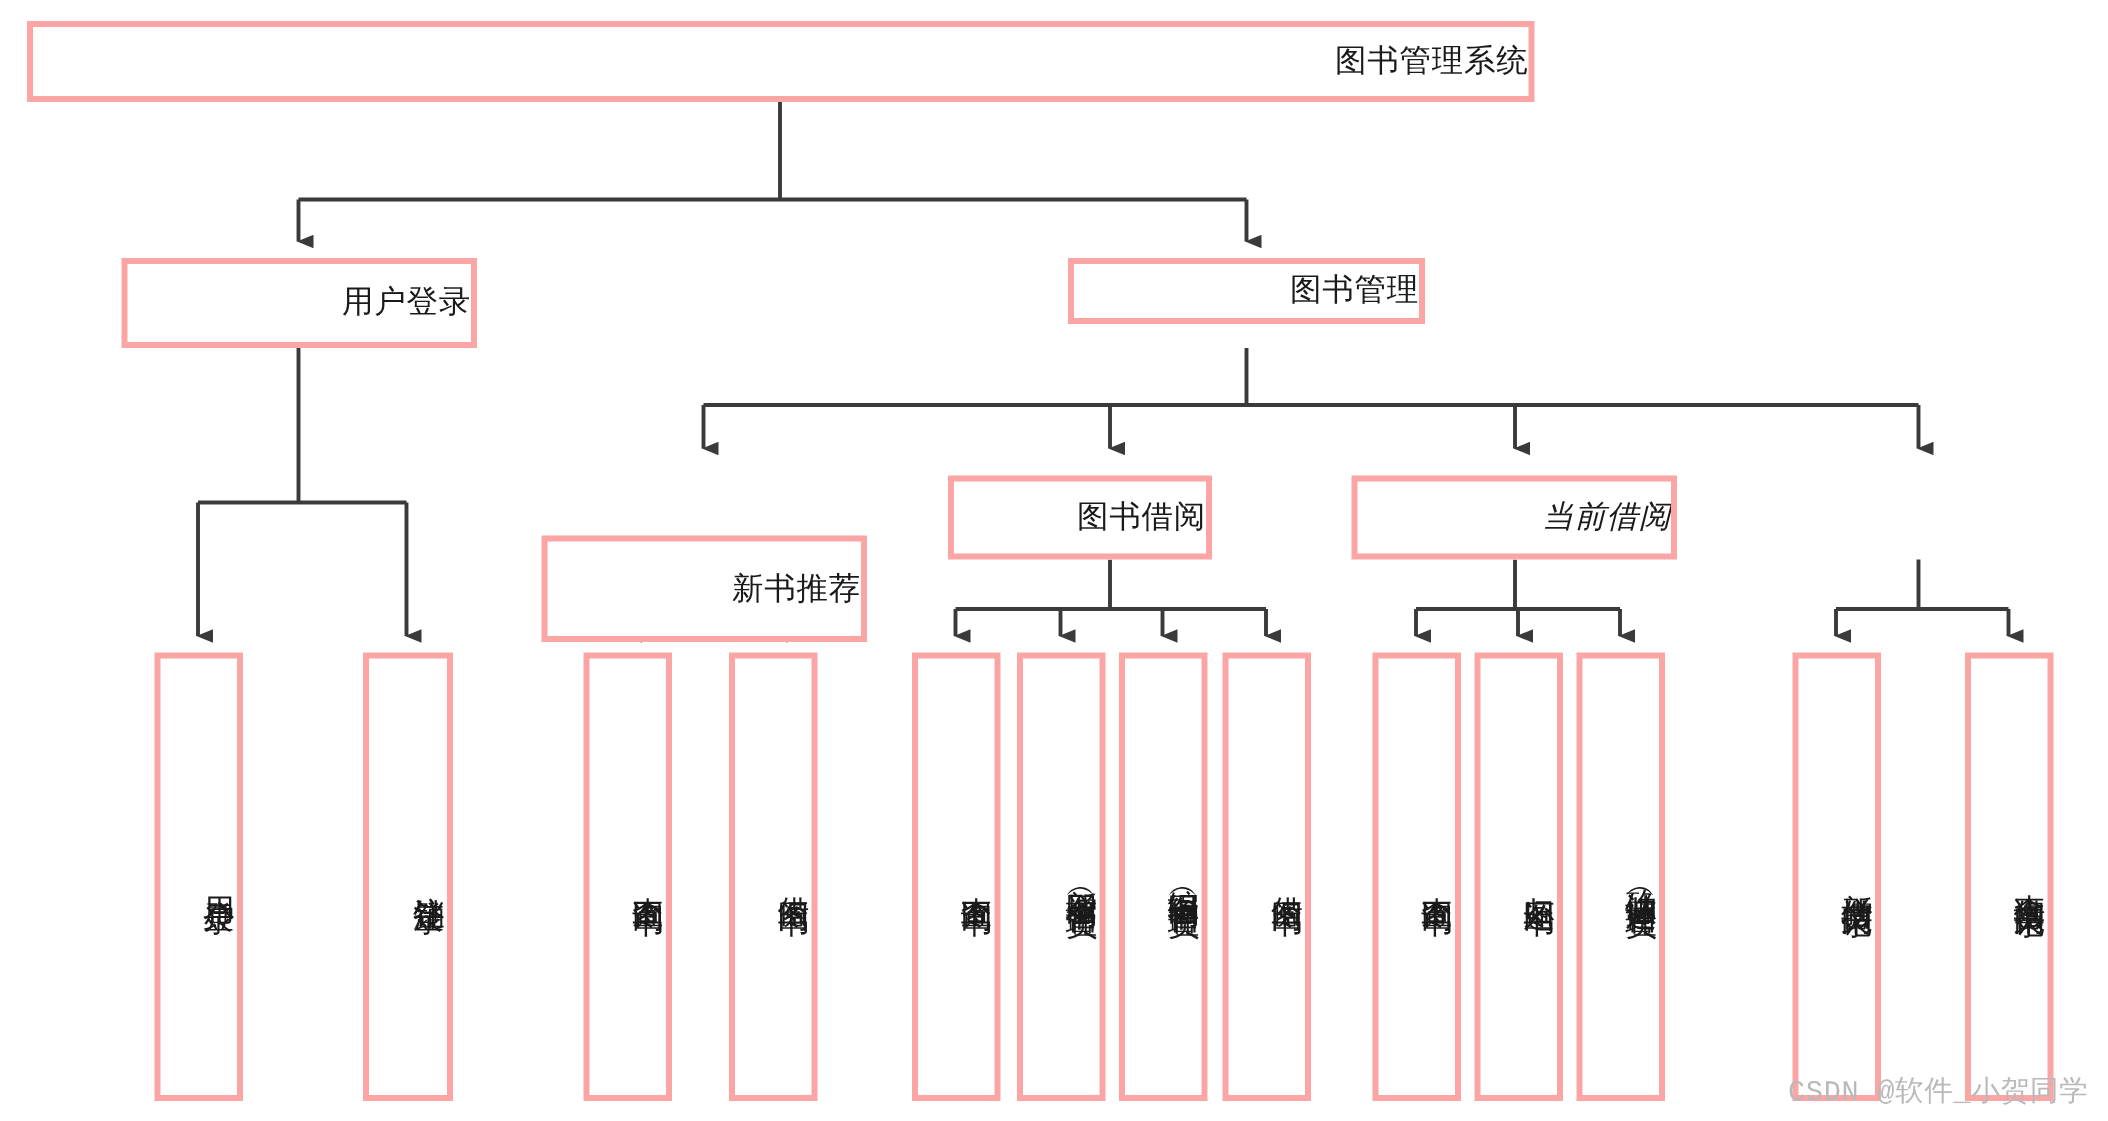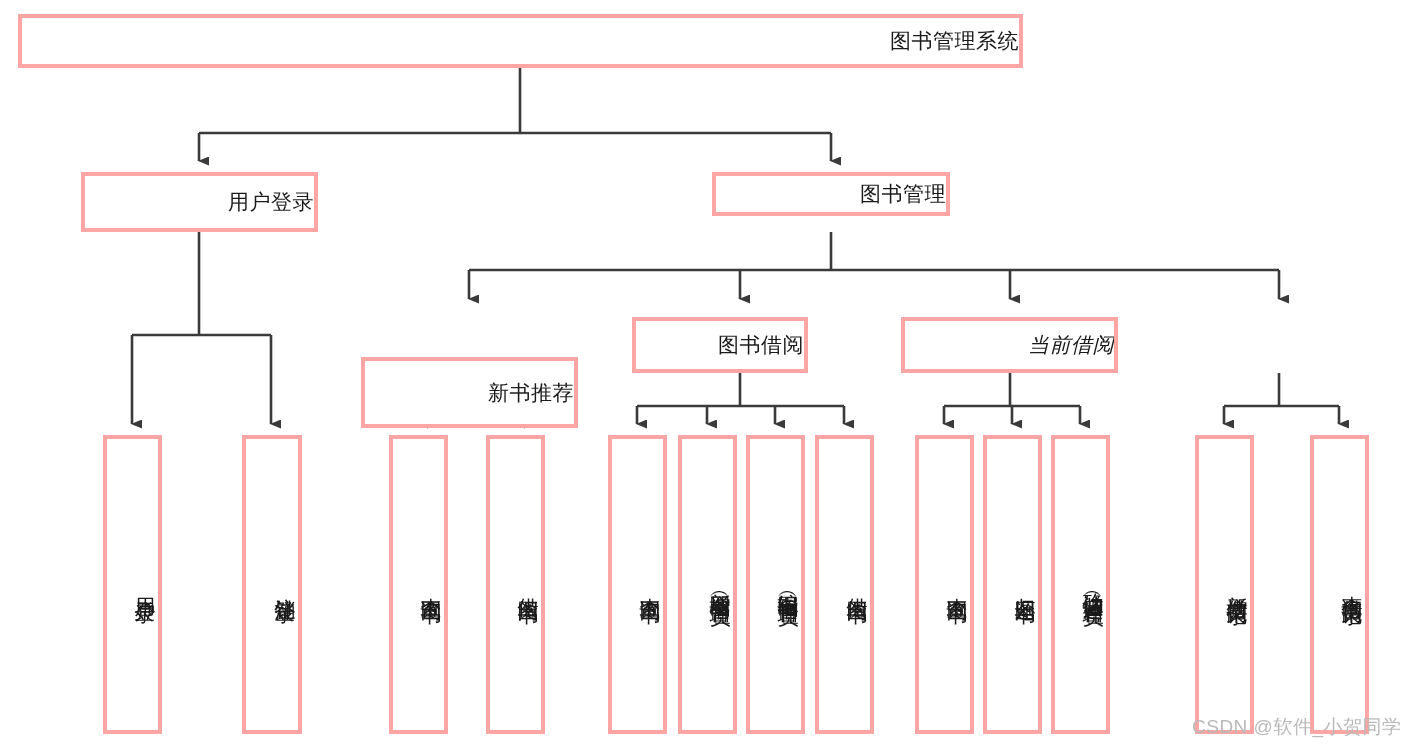--- a/index.html
+++ b/index.html
@@ -52,20 +52,21 @@
     white-space: nowrap;
     max-height: 100%;
   }
   .watermark {
     position: absolute;
     font-size: 19px;
     color: #b9b9b9;
     white-space: nowrap;
     letter-spacing: 0.5px;
     pointer-events: none;
+    font-family: Liberation Mono, monospace;
   }
 </style>
 </head>
 <body>
 
 <div id="diagram-root">
 
   <svg class="diagram-canvas" viewBox="0 0 1405 747">
     <defs>
       <marker id="arrowhead" markerWidth="9" markerHeight="11" refX="4.5" refY="10" orient="auto" markerUnits="userSpaceOnUse">

